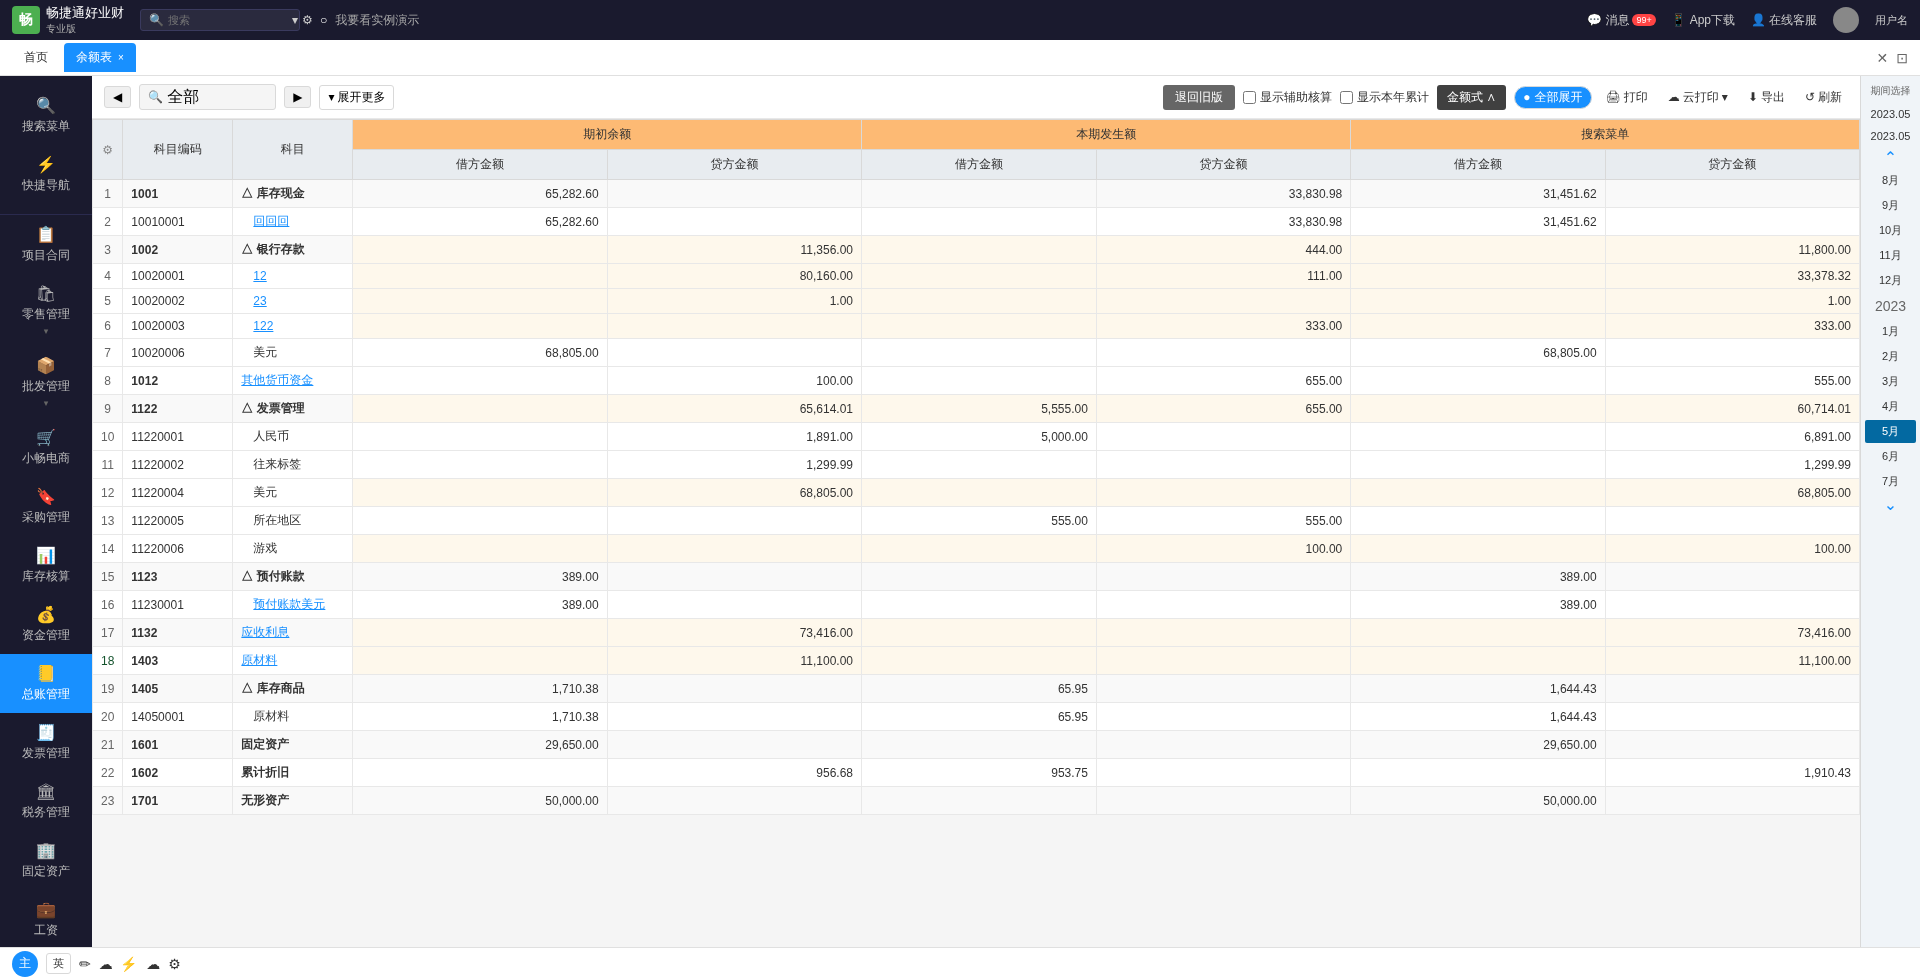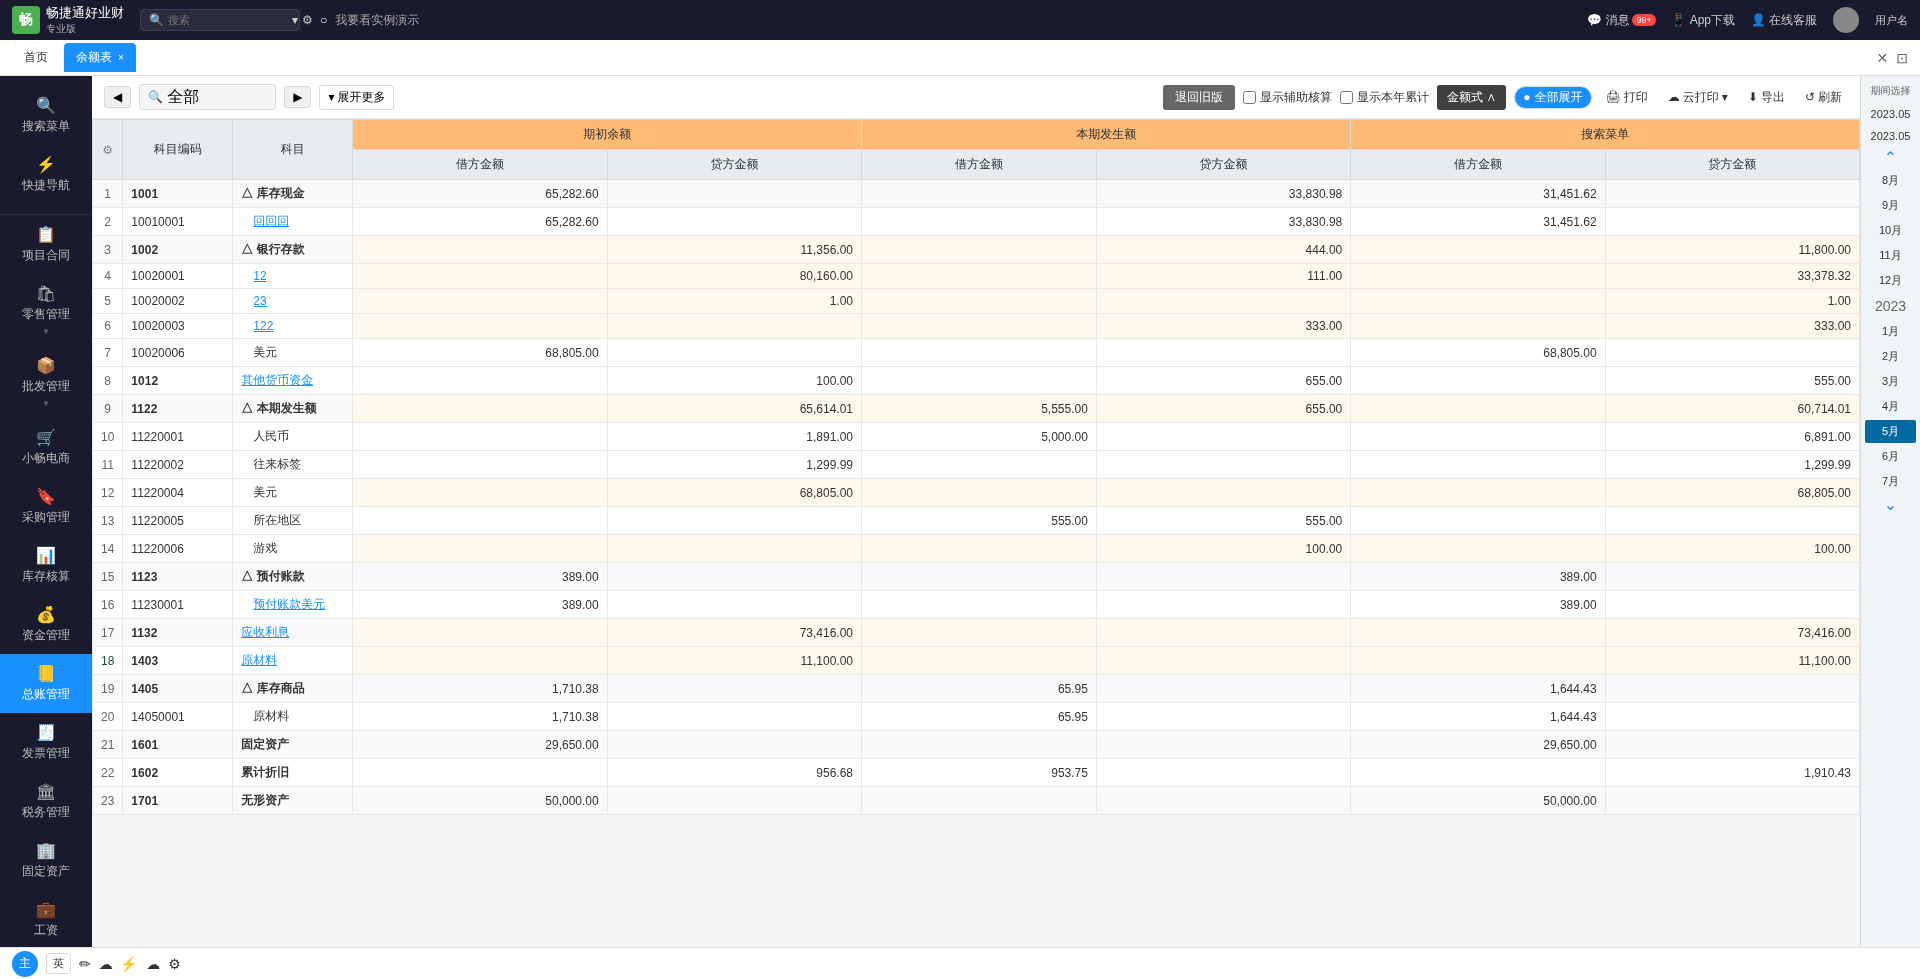--- a/index.html
+++ b/index.html
@@ -526,21 +526,21 @@
       <td class="td-num"></td>
       <td class="td-num">100.00</td>
       <td class="td-num"></td>
       <td class="td-num">655.00</td>
       <td class="td-num "></td>
       <td class="td-num ">555.00</td>
     </tr>
             <tr class="row-level1">
       <td style="text-align:center; color:#666;">9</td>
       <td style="font-weight:bold;">1122</td>
-      <td class="bold" style="">△ 本期发生额</td>
+      <td class="bold" style="">△ 发票管理</td>
       <td class="td-highlighted-num"></td>
       <td class="td-highlighted-num">65,614.01</td>
       <td class="td-highlighted-num">5,555.00</td>
       <td class="td-highlighted-num">655.00</td>
       <td class="td-highlighted-num td-highlighted"></td>
       <td class="td-highlighted-num td-highlighted">60,714.01</td>
     </tr>
             <tr>
       <td style="text-align:center; color:#666;">10</td>
       <td style="">11220001</td>

